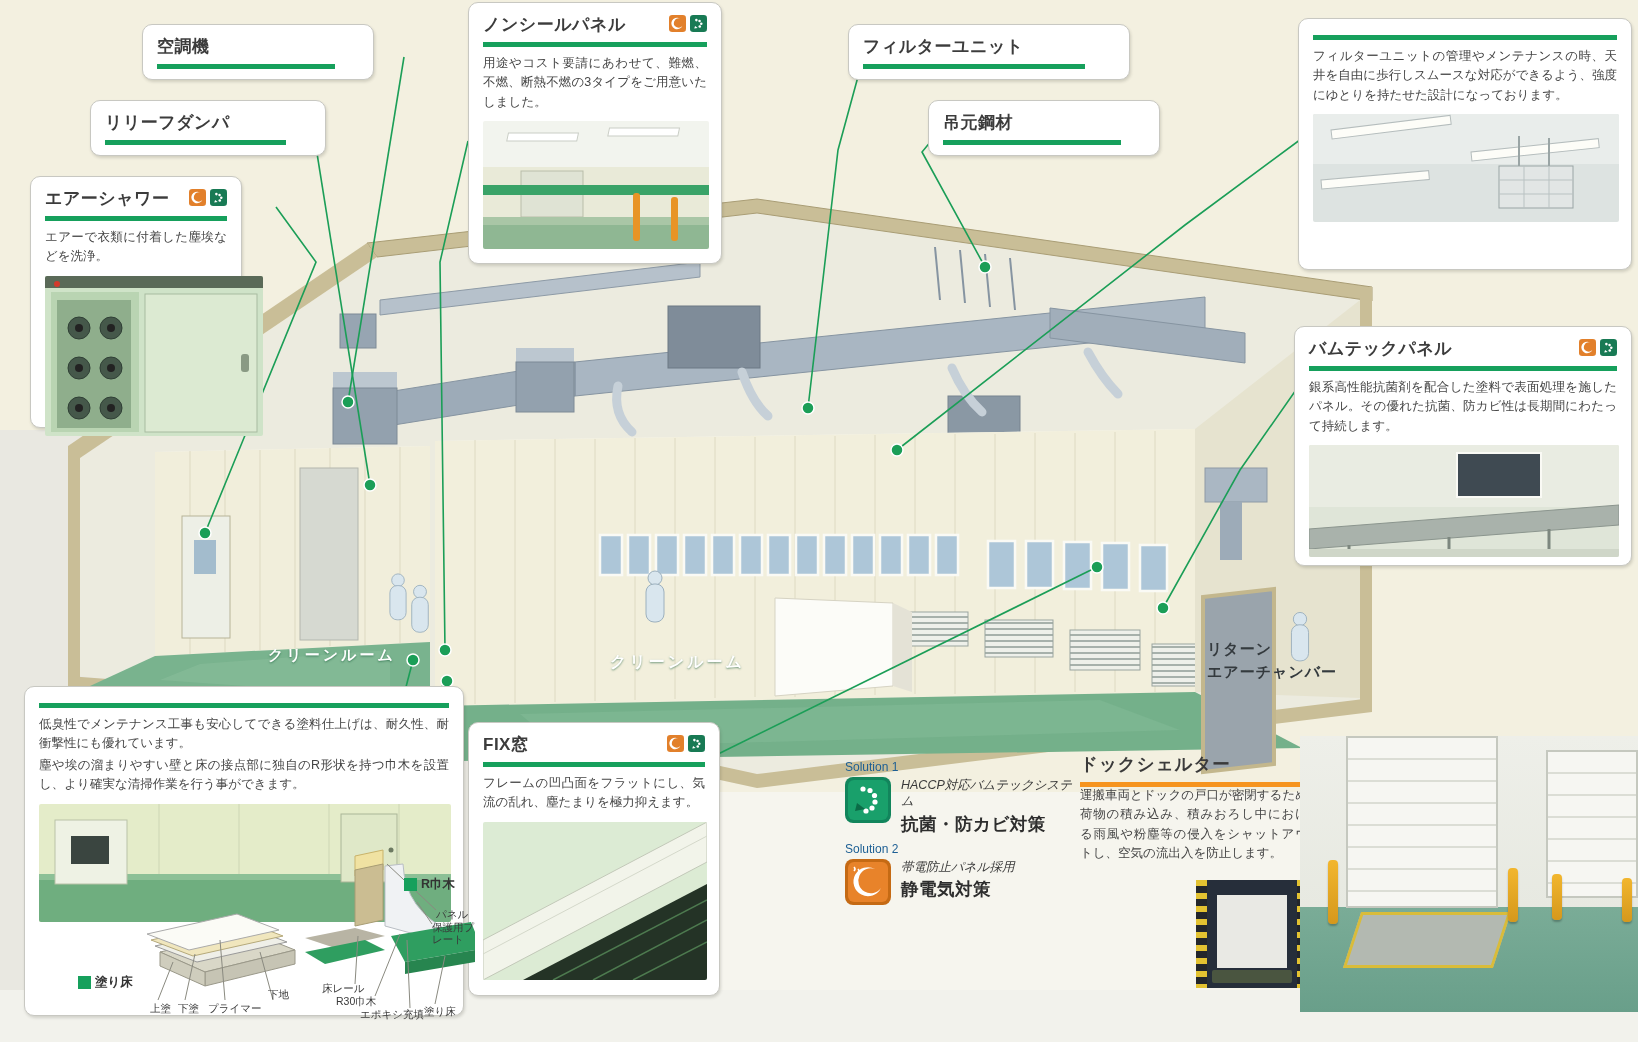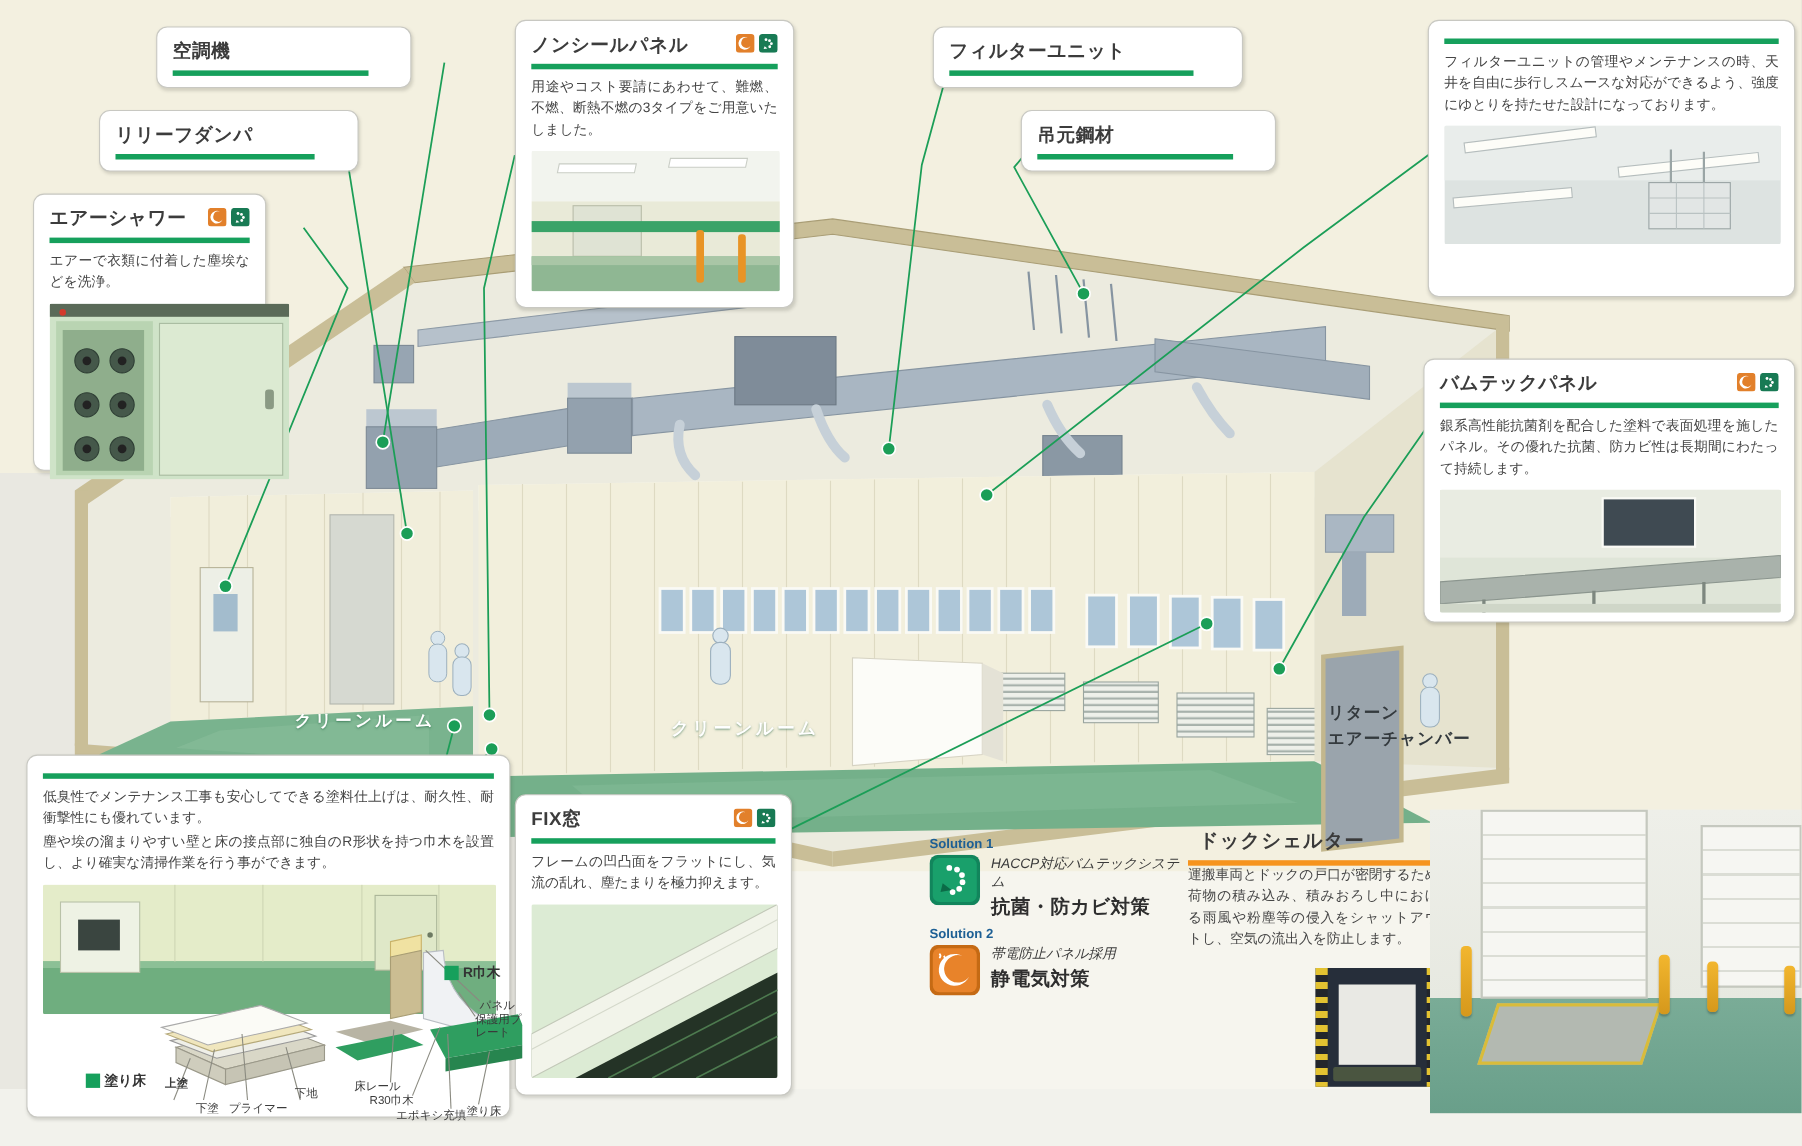--- a/index.html
+++ b/index.html
@@ -22,29 +22,29 @@
   .mini-icon{width:17px;height:17px;display:inline-block;}
   .mini-icon svg{display:block;width:100%;height:100%;}
   .photo{margin-top:9px;position:relative;overflow:hidden;border-radius:2px;}
   .photo svg{display:block;}
   
   .room-label{position:absolute;z-index:2;color:#fff;font-weight:bold;letter-spacing:3px;
               text-shadow:0 1px 2px rgba(10,80,45,.55);}
   .chamber-label{position:absolute;z-index:2;color:#343a3e;font-weight:bold;font-size:15px;line-height:1.5;letter-spacing:1px;}
   
   .solution{position:absolute;z-index:2;width:235px;}
-  .sol-label{font-size:12px;font-weight:bold;color:#1d5f94;margin-bottom:3px;}
+  .sol-label{font-size:12px;font-weight:normal;color:#1d5f94;margin-bottom:3px;}
   .sol-row{display:flex;gap:10px;align-items:flex-start;}
   .sol-icon{width:46px;height:46px;flex:0 0 auto;}
   .sol-icon svg{display:block;width:100%;height:100%;}
   .sol-sub{font-size:12.5px;font-style:italic;color:#3a3a3a;line-height:1.3;}
   .sol-title{font-size:17.5px;font-weight:bold;color:#2e2e2e;margin-top:2px;letter-spacing:.5px;}
   
   .dock-head{position:absolute;z-index:2;}
-  .dock-title{font-size:17.5px;font-weight:bold;color:#3a3a3a;letter-spacing:1px;margin-left:10px;}
+  .dock-title{font-size:17.5px;font-weight:bold;color:#3a3a3a;letter-spacing:1px;}
   .dock-bar{height:5px;background:var(--orange);margin-top:6px;width:222px;}
   .dock-desc{position:absolute;z-index:2;font-size:12.5px;color:#454545;line-height:1.55;text-align:justify;}
   .dock-small{position:absolute;z-index:2;background:#262e3a;}
   .ds-edge{position:absolute;top:0;bottom:0;width:11px;background:repeating-linear-gradient(180deg,#e3c231 0 6px,#23262b 6px 13px);}
   .ds-shutter{position:absolute;left:21px;right:21px;top:15px;bottom:20px;
               background:repeating-linear-gradient(180deg,#ececе8 0 7px,#d0d0ca 7px 9px);background-color:#e9e9e4;}
   .ds-bumper{position:absolute;left:16px;right:16px;bottom:5px;height:13px;background:#4a5540;border-radius:2px;}
   .dock-large{position:absolute;z-index:2;background:linear-gradient(180deg,#eeefe9 0,#e7e9e1 62%,#7aac97 62%,#699f8a 100%);overflow:hidden;}
   .door{position:absolute;background:repeating-linear-gradient(180deg,#f6f6f2 0 20px,#dbddd5 20px 22px);border:2px solid #c5c8bf;box-sizing:border-box;}
   .ramp{position:absolute;background:#b3b9b1;border:3px solid #d9bc3a;transform:skewX(-18deg);box-sizing:border-box;}
@@ -275,21 +275,21 @@
             <circle cx="34" cy="132" r="4"></circle>
             <circle cx="66" cy="132" r="4"></circle>
           </g>
         <rect x="100" y="18" width="112" height="138" fill="#dcead2" stroke="#a8bba0"></rect>
         <rect x="196" y="78" width="8" height="18" rx="3" fill="#8a9a84"></rect>
         <circle cx="12" cy="8" r="3" fill="#d33a2c"></circle>
       </svg>
     </div>
   </div>
 
-  <div class="callout" style="left:468px;top:18px;width:254px;height:262px;">
+  <div class="callout" style="left:468px;top:2px;width:254px;height:262px;">
     <div class="c-head">
       <div class="c-title">ノンシールパネル</div>
       <div class="c-icons">
         <span class="mini-icon">
             <svg viewBox="0 0 16 16">
               <rect width="16" height="16" rx="3" fill="#e2802b"></rect>
               <path d="M10.2 3.2a4.4 4.4 0 1 0 2.4 6.8 5.4 5.4 0 1 1-2.4-6.8z" fill="#fff"></path>
             </svg>
           </span>
         <span class="mini-icon">
@@ -433,21 +433,21 @@
   </svg>
 
   <div class="legend" style="left:78px;top:974px;">
     <span class="sq"></span>
     <span>塗り床</span>
   </div>
   <div class="legend" style="left:404px;top:876px;">
     <span class="sq"></span>
     <span>R巾木</span>
   </div>
-  <div class="dlabel" style="left:150px;top:979px;font-weight:bold;">上塗</div>
+  <div class="dlabel" style="left:150px;top:1002px;">上塗</div>
   <div class="dlabel" style="left:178px;top:1002px;">下塗</div>
   <div class="dlabel" style="left:208px;top:1002px;">プライマー</div>
   <div class="dlabel" style="left:268px;top:988px;">下地</div>
   <div class="dlabel" style="left:436px;top:908px;">パネル</div>
   <div class="dlabel" style="left:432px;top:921px;width:48px;">保護用プレート</div>
   <div class="dlabel" style="left:322px;top:982px;">床レール</div>
   <div class="dlabel" style="left:336px;top:995px;">R30巾木</div>
   <div class="dlabel" style="left:360px;top:1008px;">エポキシ充填</div>
   <div class="dlabel" style="left:424px;top:1005px;">塗り床</div>
 

